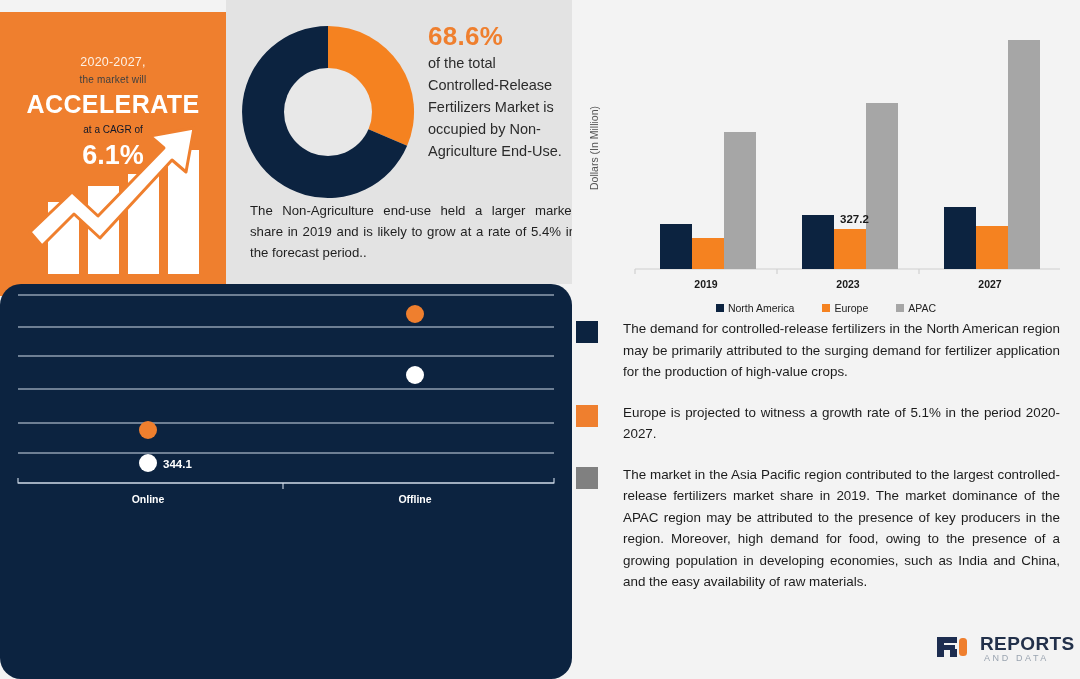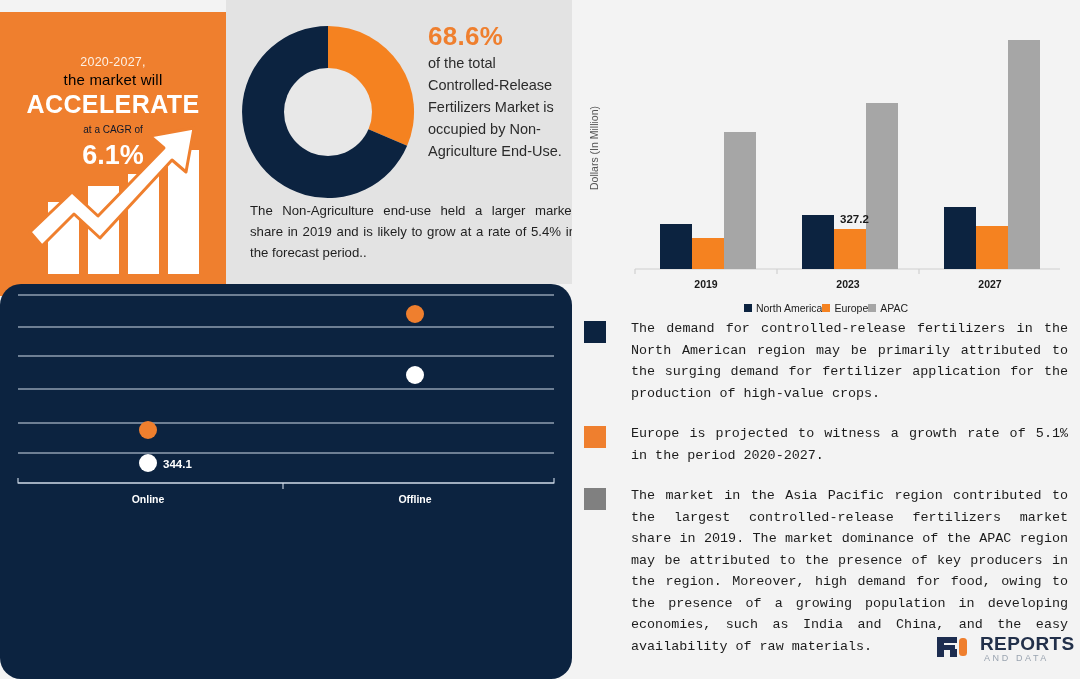--- a/index.html
+++ b/index.html
@@ -13,21 +13,21 @@
   
   .left-col { position: absolute; left: 0; top: 0; width: 572px; height: 679px; }
 
   
   .cagr-panel {
     position: absolute; left: 0; top: 12px; width: 226px; height: 284px;
     background: #ef7f2e; overflow: hidden;
   }
   .cagr-text { position: absolute; left: 0; top: 42px; width: 226px; text-align: center; z-index: 3; }
   .cagr-l1 { font-size: 12.5px; color: #fdf0e4; letter-spacing: .2px; line-height: 17px; }
-  .cagr-l2 { font-size: 15px; color: #000000; letter-spacing: .2px; line-height: 18px; }
+  .cagr-l2 { font-size: 10px; color: #404040; letter-spacing: .2px; line-height: 18px; }
   .cagr-big {
     font-size: 25px; font-weight: bold; color: #ffffff;
     letter-spacing: .4px; line-height: 31px;
   }
   .cagr-l4 { font-size: 10px; color: #0f172a; line-height: 20px; }
   .cagr-pct { font-size: 27px; font-weight: bold; color: #ffffff; line-height: 30px; }
   .cagr-gfx { position: absolute; left: 24px; top: 108px; width: 185px; height: 165px; z-index: 1; }
 
   
   .donut-panel {
@@ -56,27 +56,27 @@
   .dot-chart { position: absolute; left: 0; top: 0; width: 572px; height: 225px; }
 
   
   .right-col {
     position: absolute; left: 572px; top: 0; width: 508px; height: 679px;
     background: #f3f3f3;
   }
   .bar-chart { position: absolute; left: 0; top: 0; width: 508px; height: 296px; }
   .bar-legend {
     position: absolute; left: 0; top: 302px; width: 508px;
-    display: flex; justify-content: center; gap: 0; align-items: center;
+    display: flex; justify-content: center; gap: 28px; align-items: center;
   }
   .bl-item { display: flex; align-items: center; gap: 4px; }
   .bl-sw { width: 8px; height: 8px; display: inline-block; }
   .bl-txt { font-size: 10.5px; color: #222; }
 
-  .bullets { position: absolute; left: 12px; top: 318px; width: 484px; font-family: Liberation Mono, monospace; }
+  .bullets { position: absolute; left: 4px; top: 318px; width: 484px; }
   .bullet-row { display: flex; align-items: flex-start; margin-bottom: 19px; }
   .b-sw { width: 22px; height: 22px; flex: 0 0 22px; margin-top: 3px; }
   .b-txt {
     margin-left: 25px; font-size: 13.4px; color: #1c1c1c;
     line-height: 21.5px; text-align: justify;
   }
 
   
   .logo { position: absolute; left: 936px; top: 633px; width: 136px; height: 38px; }
   .logo-mark { position: absolute; left: 0; top: 2px; width: 40px; height: 24px; }

